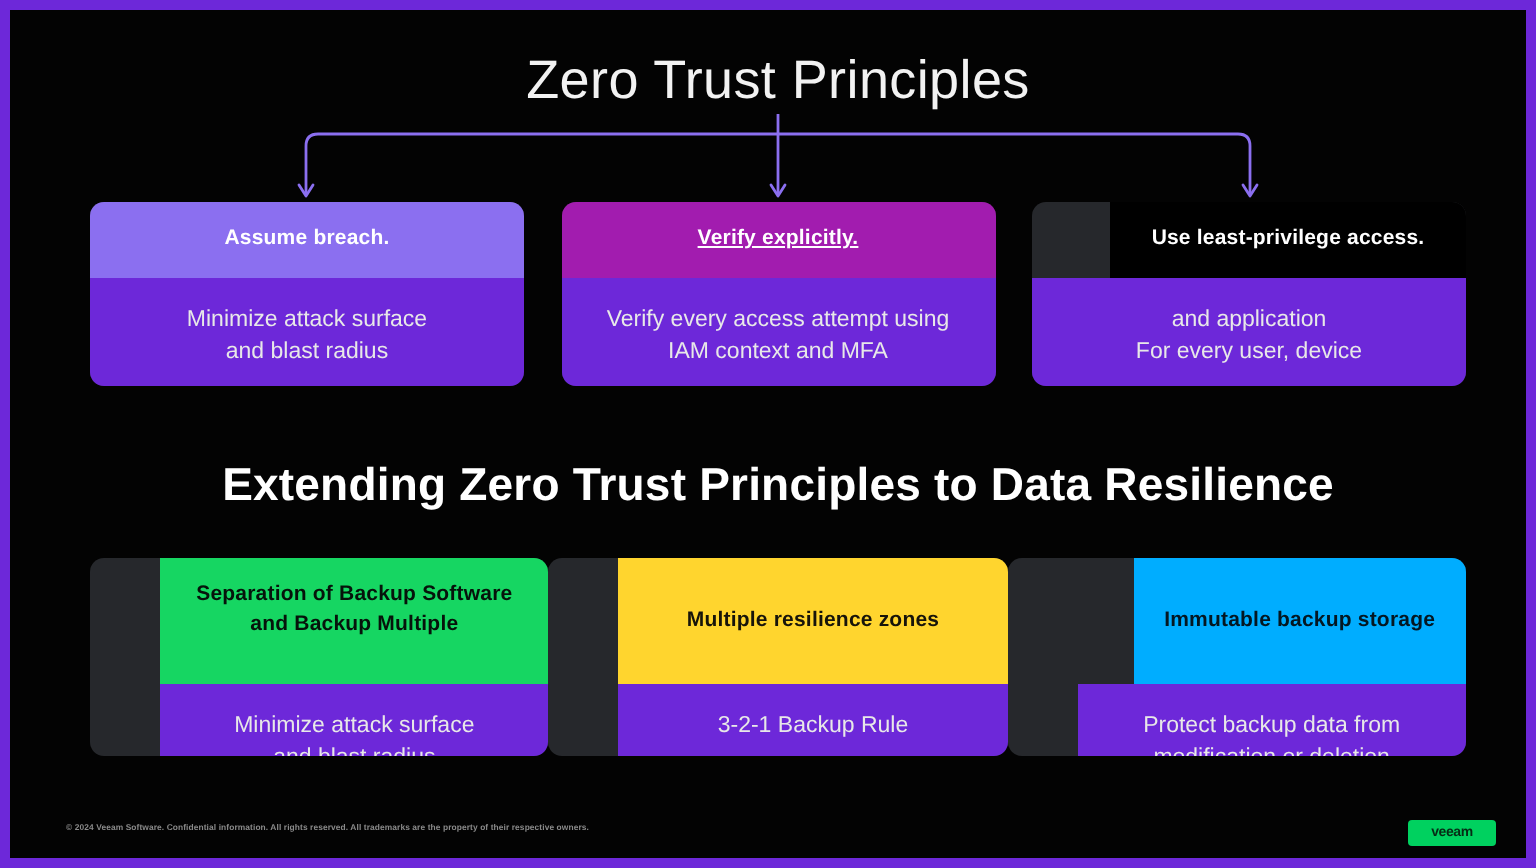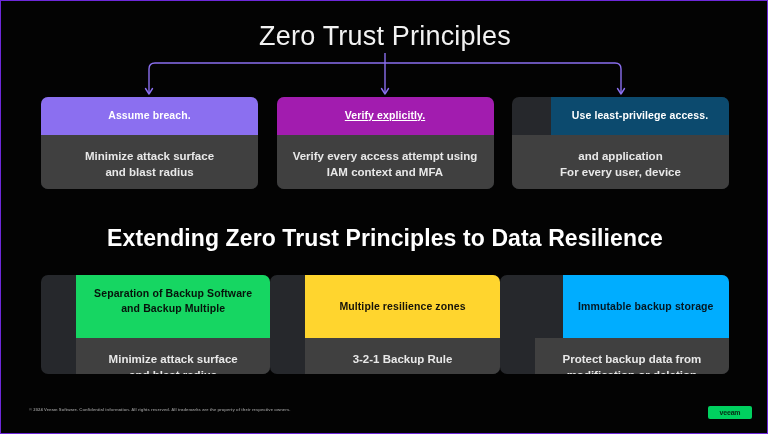--- a/index.html
+++ b/index.html
@@ -11,21 +11,21 @@
     font-family: "Liberation Sans", sans-serif;
     -webkit-font-smoothing: antialiased;
   }
 
   .slide {
     position: relative;
     width: 768px;
     height: 434px;
     background: #030303;
     overflow: hidden;
-    border: 1px solid #6d28d9;
+    border: 5px solid #6d28d9;
     box-sizing: border-box;
   }
 
   
   .title-main {
     position: absolute;
     left: 0;
     top: 18px;
     width: 768px;
     text-align: center;
@@ -86,26 +86,26 @@
     text-align: center;
     font-size: 10.5px;
     font-weight: 700;
     line-height: 15px;
     letter-spacing: 0.1px;
   }
   .card-head.tall { min-height: 40px; }
 
   .card-body {
     flex: 1;
-    background: #404040;
+    background: #6d28d9;
     padding: 13px 12px 16px 12px;
     text-align: center;
     color: #e8e8e8;
     font-size: 11.5px;
-    font-weight: 700;
+    font-weight: 400;
     line-height: 16px;
   }
 
   .row-principles .card { height: 92px; }
   .row-principles .card-head { height: 20px; }
   .row-resilience .card { height: 99px; padding-left: 35px; }
 
   
   .footer-text {
     position: absolute;
@@ -173,21 +173,21 @@
 
     <div class="card">
       <div class="card-head" style="background:#a21caf;color:#ffffff;text-decoration:underline;">Verify explicitly.</div>
       <div class="card-body">
         <div>Verify every access attempt using</div>
         <div>IAM context and MFA</div>
       </div>
     </div>
 
     <div class="card">
-      <div class="card-head" style="background:#0c4a6e;color:#ffffff;margin-left:39px;">Use least-privilege access.</div>
+      <div class="card-head" style="background:#000000;color:#ffffff;margin-left:39px;">Use least-privilege access.</div>
       <div class="card-body">
         <div>and application</div>
         <div>For every user, device</div>
       </div>
     </div>
 
   </div>
 
   <div class="title-section">Extending Zero Trust Principles to Data Resilience</div>
 

